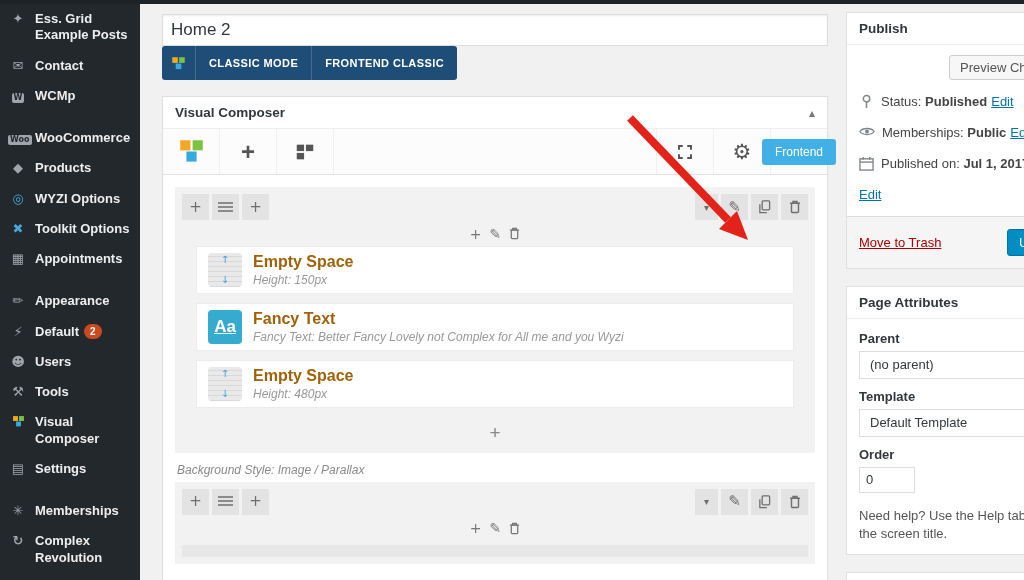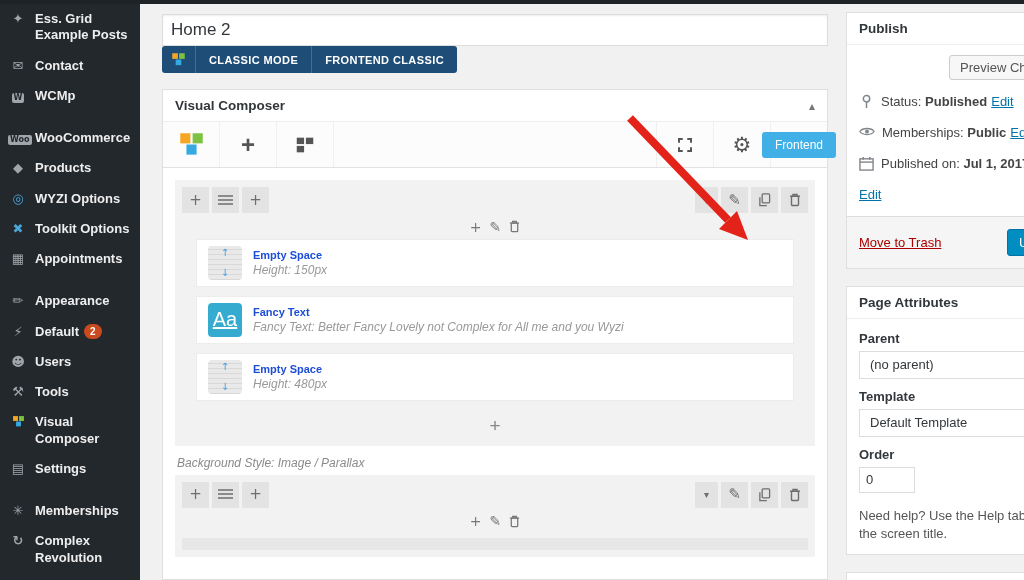--- a/index.html
+++ b/index.html
@@ -21,21 +21,21 @@
   .vc-mini { display:inline-block; width:13px; height:13px; vertical-align:-2px; }
 
   
   .main { position:absolute; left:162px; top:14px; width:666px; z-index:2; }
   .title-input { width:100%; height:32px; border:1px solid #ddd; box-shadow:inset 0 1px 2px rgba(0,0,0,.07); padding:3px 8px; font-size:17px; color:#32373c; background:#fff; font-family:"Liberation Sans",sans-serif; }
   .permalink { margin:11px 0 10px; font-size:13px; color:#444; }
   .permalink b.lab { font-weight:bold; }
   .permalink a { color:#0073aa; text-decoration:underline; }
   .btn-small { display:inline-block; background:#f7f7f7; border:1px solid #ccc; border-radius:3px; color:#555; font-size:11px; padding:2px 8px; margin-left:5px; cursor:pointer; vertical-align:1px; }
 
-  .vc-modebar { display:inline-flex; background:#1e4d77; border-radius:3px; overflow:hidden; height:27px; align-items:stretch; margin-bottom:16px; }
+  .vc-modebar { display:inline-flex; background:#1e4d77; border-radius:3px; overflow:hidden; height:34px; align-items:stretch; margin-bottom:16px; }
   .vc-modebar .seg { display:flex; align-items:center; padding:0 13px; color:#fff; font-size:11px; font-weight:bold; letter-spacing:.4px; border-right:1px solid rgba(255,255,255,.18); cursor:pointer; }
   .vc-modebar .seg:last-child { border-right:none; }
   .vc-modebar .logo-seg { padding:0 9px; }
 
   
   .metabox { background:#fff; border:1px solid #dfdfdf; }
   .mb-head { display:flex; justify-content:space-between; align-items:center; padding:8px 12px; border-bottom:1px solid #eee; }
   .mb-head .t { font-weight:bold; font-size:13.5px; color:#32373c; }
   .mb-toggle { color:#777; font-size:12px; cursor:pointer; }
 
@@ -56,25 +56,25 @@
   .ctrl-btn { width:27px; height:26px; background:#e3e3e3; display:flex; align-items:center; justify-content:center; color:#6e6e6e; cursor:pointer; font-family:"DejaVu Sans",sans-serif; }
   .ctrl-btn.narrow { width:23px; font-size:10px; }
   .ctrl-btn .g { font-size:15px; line-height:1; }
   .i-rows { width:15px; height:11px; background:repeating-linear-gradient(180deg,#8b8b8b 0 2px,transparent 2px 4px); }
   .col-head { text-align:center; padding:5px 0 4px; color:#777; }
   .col-head span { margin:0 4px; cursor:pointer; font-size:14px; font-family:"DejaVu Sans",sans-serif; vertical-align:middle; }
   .col-head svg { vertical-align:middle; margin:0 4px; cursor:pointer; }
 
   .element-card { background:#fff; border:1px solid #ececec; margin:0 14px 9px; padding:6px 11px; display:flex; align-items:center; cursor:pointer; }
   .el-texts { margin-left:11px; }
-  .el-title { font-weight:bold; font-size:11px; color:#1d4ed8; }
+  .el-title { font-weight:bold; font-size:16px; color:#a16207; }
   .el-sub { font-size:12px; font-style:italic; color:#999; margin-top:2px; }
   .icon-empty-space { width:34px; height:34px; min-width:34px; background:#e9e9e9; border-radius:4px; display:flex; flex-direction:column; align-items:center; justify-content:space-between; padding:1px 0; background-image:linear-gradient(#d8d8d8 1px,transparent 1px); background-size:100% 5px; background-position:0 3px; }
   .icon-empty-space i { font-style:normal; color:#4a9fd8; font-size:10px; line-height:1.2; font-family:"DejaVu Sans",sans-serif; }
-  .icon-fancy-text { width:34px; height:34px; min-width:34px; background:#35accf; border-radius:4px; color:#fff; font-weight:normal; font-size:20px; display:flex; align-items:center; justify-content:center; text-decoration:underline; }
+  .icon-fancy-text { width:34px; height:34px; min-width:34px; background:#35accf; border-radius:4px; color:#fff; font-weight:bold; font-size:17px; display:flex; align-items:center; justify-content:center; text-decoration:underline; }
   .row-addplus { text-align:center; font-size:19px; color:#888; padding:5px 0 2px; cursor:pointer; }
 
   .bg-style-label { font-size:12px; font-style:italic; color:#8a8a8a; margin:4px 0 5px 2px; }
 
   .inner-row { background:#e7e7e7; padding:6px; margin-top:5px; }
 
   
   .rightbar { position:absolute; left:846px; top:12px; width:240px; z-index:2; }
   .box { background:#fff; border:1px solid #dfdfdf; margin-bottom:17px; }
   .box-head { padding:8px 12px; font-weight:bold; font-size:13.5px; color:#32373c; border-bottom:1px solid #eee; cursor:pointer; }

